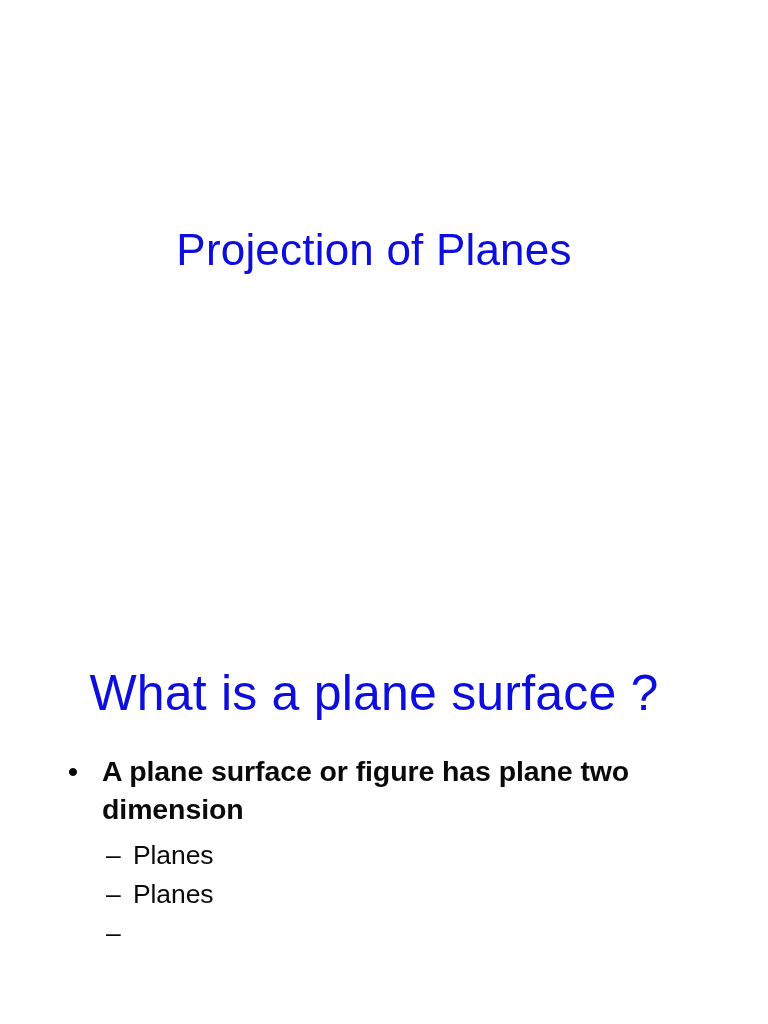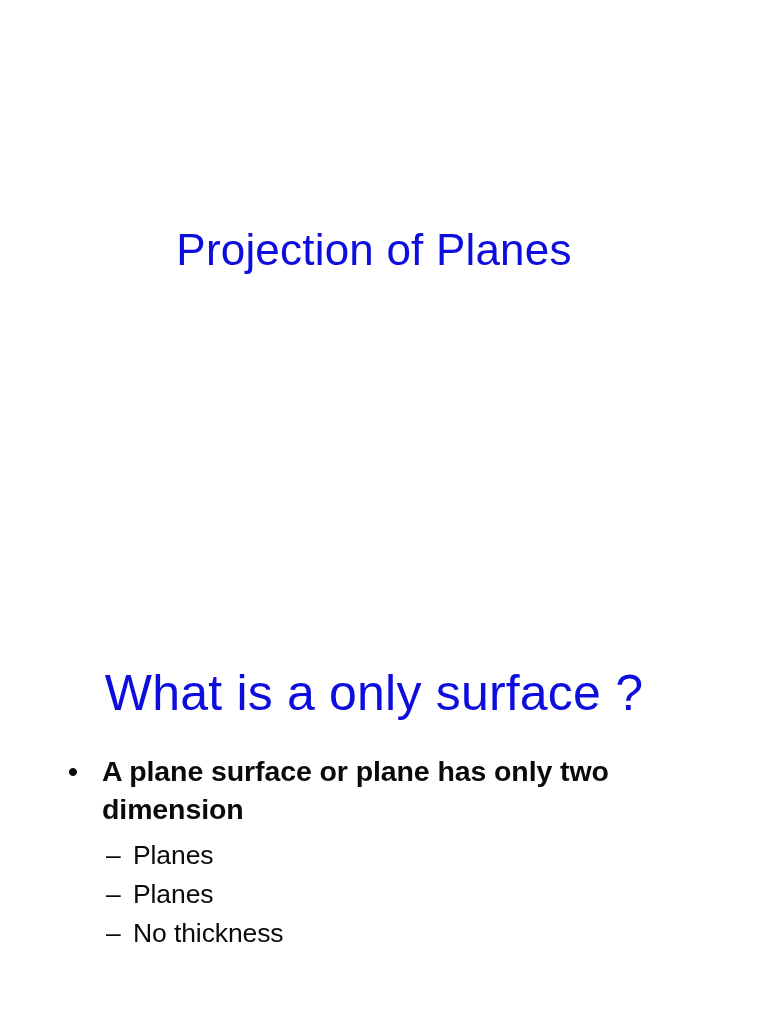--- a/index.html
+++ b/index.html
@@ -100,42 +100,41 @@
     color: #0a0a0a;
   }
 </style>
 </head>
 <body>
 
 <div class="slide">
 
   <div class="slide-title">Projection of Planes</div>
 
-  <div class="section-heading">What is a only surface ?</div>
+  <div class="section-heading">What is a plane surface ?</div>
 
   <div class="body-block">
 
     <div class="bullet-item">
       <span class="bullet-marker">•</span>
-      <span>A plane surface or plane has only two dimension</span>
+      <span>A plane surface or figure has plane two dimension</span>
     </div>
 
     <div class="sub-list">
 
       <div class="sub-item">
         <span class="sub-marker">–</span>
         <span>Planes</span>
       </div>
 
       <div class="sub-item">
         <span class="sub-marker">–</span>
         <span>Planes</span>
       </div>
 
       <div class="sub-item">
         <span class="sub-marker">–</span>
-        <span>No thickness</span>
       </div>
 
     </div>
   </div>
 
 </div>
 
 </body></html>

